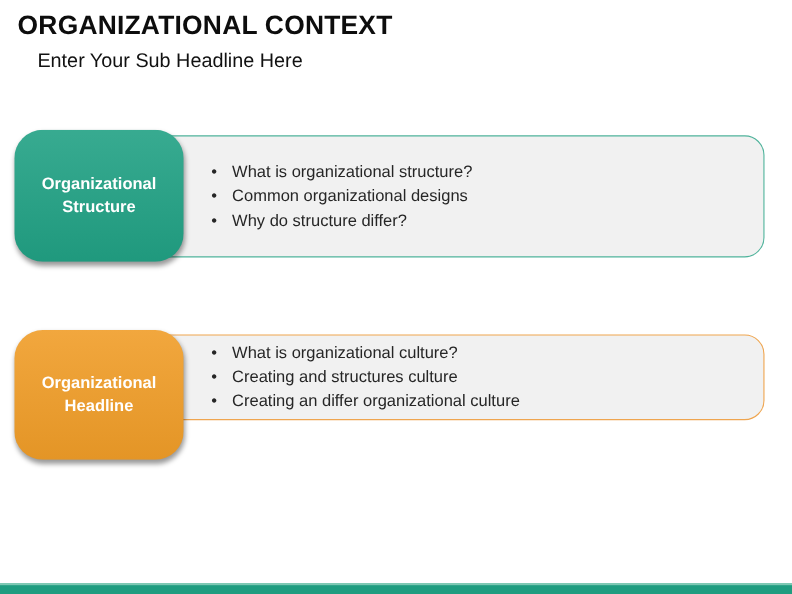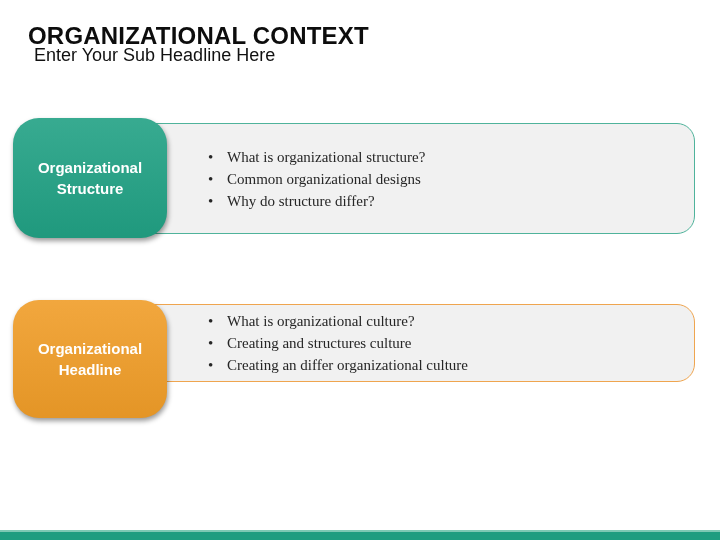--- a/index.html
+++ b/index.html
@@ -15,21 +15,21 @@
     overflow: hidden;
   }
   .slide {
     position: absolute;
     inset: 0;
   }
   .title {
     position: absolute;
     left: 16px;
     top: 10px;
-    margin: 12px;
+    margin: 0;
     font-size: 24px;
     font-weight: 700;
     letter-spacing: 0.2px;
     color: #0d0d0d;
   }
   .subtitle {
     position: absolute;
     left: 34px;
     top: 45px;
     font-size: 18px;
@@ -46,23 +46,22 @@
     border-radius: 18px;
     display: flex;
     align-items: center;
     padding-left: 163px;
     padding-right: 28px;
   }
   .panel-1 { top: 123px; height: 111px; }
   .panel-2 { top: 304px; height: 78px; }
   .bullets {
     list-style: none;
-    margin: 16px;
+    margin: 0;
     padding: 0;
-    font-family: Liberation Serif, serif;
   }
   .bullets li {
     position: relative;
     padding-left: 19px;
     font-size: 15px;
     line-height: 22px;
     color: #262626;
   }
   .bullets li::before {
     content: "\2022";

